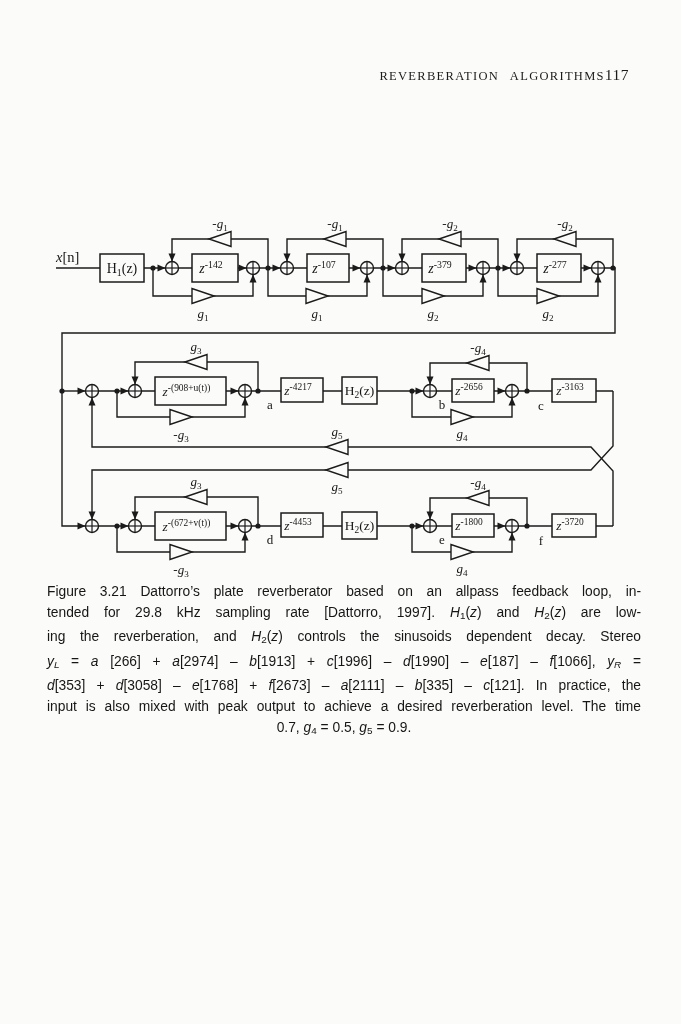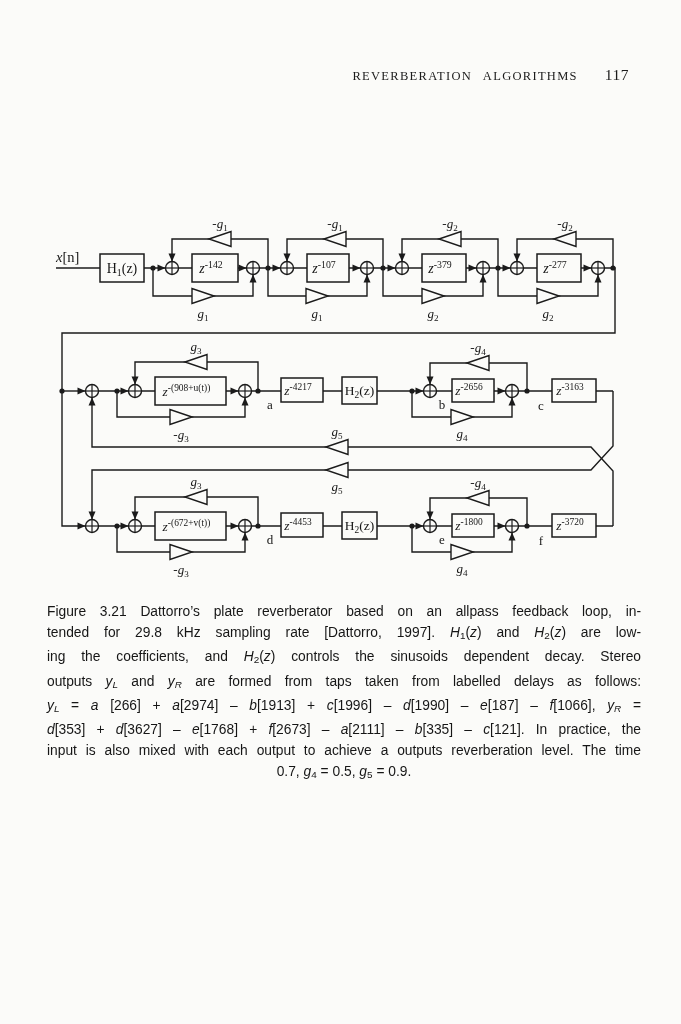--- a/index.html
+++ b/index.html
@@ -1,23 +1,23 @@
 <!DOCTYPE html>
 <html><head>
 <meta charset="utf-8">
 <style>
   html,body{margin:0;padding:0;}
   body{width:681px;height:1024px;position:relative;background:#fbfbf9;
        font-family:"Liberation Serif",serif;color:#1b1b1b;overflow:hidden;}
   .header{position:absolute;top:66px;left:48px;width:581px;display:flex;
-          justify-content:flex-end;align-items:baseline;gap:27px;}
+          justify-content:flex-end;align-items:baseline;}
   .header .title{font-size:12.5px;letter-spacing:1.3px;word-spacing:7px;}
   .header .pageno{font-size:15.5px;letter-spacing:0.5px;text-align:right;}
   #schematic{position:absolute;left:0;top:0;}
-  .caption{position:absolute;left:47px;top:602px;width:594px;
+  .caption{position:absolute;left:47px;top:582px;width:594px;
            font-family:"Liberation Sans",sans-serif;font-size:13.8px;
            line-height:20.9px;color:#161616;}
   .caption-line{white-space:normal;text-align:center;}
   .caption-line.j{text-align:justify;text-align-last:justify;}
   .caption-line .it{font-style:italic;}
   .caption-line .sb{font-size:0.72em;vertical-align:-0.25em;}
   svg text{font-family:"Liberation Serif",serif;fill:#161616;}
 </style>
 </head>
 <body>
@@ -226,19 +226,18 @@
     <text x="442" y="409" text-anchor="middle" font-size="13"><tspan dy="0" font-size="13">b</tspan></text>
     <text x="541" y="410" text-anchor="middle" font-size="13"><tspan dy="0" font-size="13">c</tspan></text>
     <text x="270" y="544" text-anchor="middle" font-size="13"><tspan dy="0" font-size="13">d</tspan></text>
     <text x="442" y="544" text-anchor="middle" font-size="13"><tspan dy="0" font-size="13">e</tspan></text>
     <text x="541" y="545" text-anchor="middle" font-size="13"><tspan dy="0" font-size="13">f</tspan></text>
   </svg>
 
 <div class="caption" id="caption">
     <div class="caption-line j"><span>Figure 3.21 Dattorro’s plate reverberator based on an allpass feedback loop, in-</span></div>
     <div class="caption-line j"><span>tended for 29.8 kHz sampling rate [Dattorro, 1997]. </span><span class="it">H</span><span class="sb">1</span><span>(</span><span class="it">z</span><span>) and </span><span class="it">H</span><span class="sb">2</span><span>(</span><span class="it">z</span><span>) are low-</span></div>
-    <div class="caption-line j"><span>ing the coefficients, and </span><span class="it">H</span><span class="sb">2</span><span>(</span><span class="it">z</span><span>) controls the sinusoids dependent decay. Stereo</span></div>
-    <div class="caption-line j"><span>outputs </span><span class="it">y</span><span class="it sb">L</span><span> and </span><span class="it">y</span><span class="it sb">R</span><span> are formed from taps taken from labelled delays as follows:</span></div>
+    <div class="caption-line j"><span>ing the reverberation, and </span><span class="it">H</span><span class="sb">2</span><span>(</span><span class="it">z</span><span>) controls the sinusoids dependent decay. Stereo</span></div>
     <div class="caption-line j"><span class="it">y</span><span class="it sb">L</span><span> = </span><span class="it">a</span><span> [266] + </span><span class="it">a</span><span>[2974] – </span><span class="it">b</span><span>[1913] + </span><span class="it">c</span><span>[1996] – </span><span class="it">d</span><span>[1990] – </span><span class="it">e</span><span>[187] – </span><span class="it">f</span><span>[1066], </span><span class="it">y</span><span class="it sb">R</span><span> =</span></div>
-    <div class="caption-line j"><span class="it">d</span><span>[353] + </span><span class="it">d</span><span>[3627] – </span><span class="it">e</span><span>[1768] + </span><span class="it">f</span><span>[2673] – </span><span class="it">a</span><span>[2111] – </span><span class="it">b</span><span>[335] – </span><span class="it">c</span><span>[121]. In practice, the</span></div>
-    <div class="caption-line j"><span>input is also mixed with each output to achieve a outputs reverberation level. The time</span></div>
+    <div class="caption-line j"><span class="it">d</span><span>[353] + </span><span class="it">d</span><span>[3058] – </span><span class="it">e</span><span>[1768] + </span><span class="it">f</span><span>[2673] – </span><span class="it">a</span><span>[2111] – </span><span class="it">b</span><span>[335] – </span><span class="it">c</span><span>[121]. In practice, the</span></div>
+    <div class="caption-line j"><span>input is also mixed with peak output to achieve a desired reverberation level. The time</span></div>
     <div class="caption-line"><span>0.7, </span><span class="it">g</span><span class="sb">4</span><span> = 0.5, </span><span class="it">g</span><span class="sb">5</span><span> = 0.9.</span></div>
   </div>
 
 </body></html>

